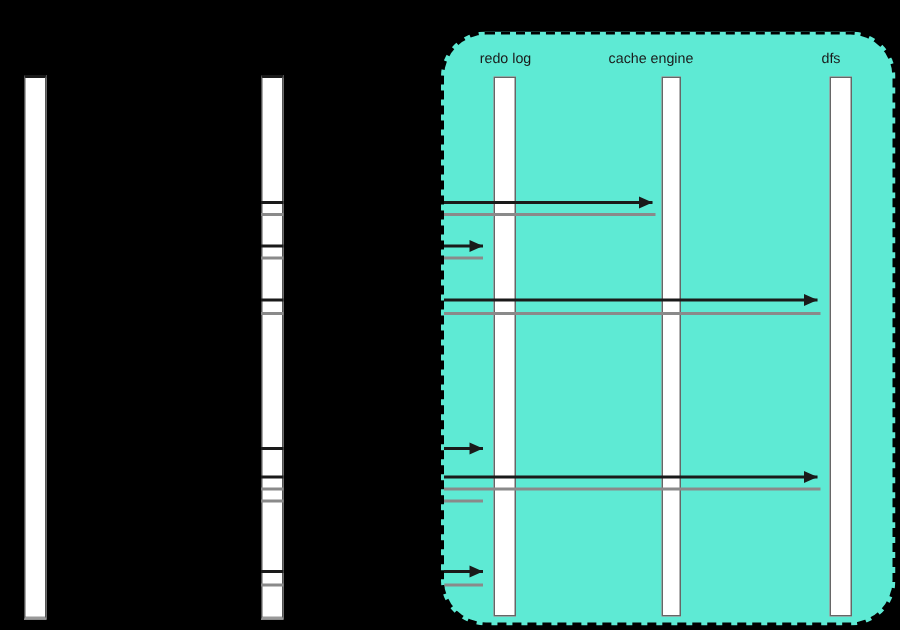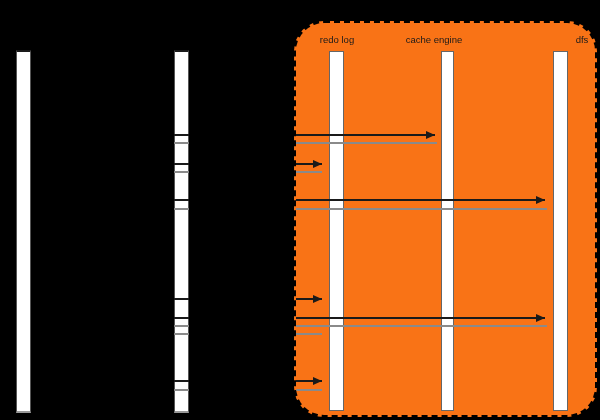--- a/index.html
+++ b/index.html
@@ -23,36 +23,36 @@
   
   #bar2clip{
     position:absolute;left:174px;top:50px;width:15px;height:363px;
     overflow:hidden;pointer-events:none;
   }
 
   
   #frame{
     position:absolute;box-sizing:border-box;
     left:294px;top:21px;width:303px;height:396px;
-    background:#f97316;
+    background:#5eead4;
     border:2px dashed #000;
     border-radius:30px;
     overflow:hidden;
   }
 
   
   .ll-label{
     position:absolute;top:11px;
     transform:translateX(-50%);
     font-size:9.5px;line-height:12px;color:#1a1a1a;
     white-space:nowrap;
   }
   #lab0{left:41px;}
   #lab1{left:138px;}
-  #lab2{left:258px;margin-left:28px;}
+  #lab2{left:258px;}
 
   
   .nbar{
     position:absolute;box-sizing:border-box;top:28px;height:360px;
     background:#fff;border:1px solid #666;
   }
   #nbar0{left:33px;width:15px;}
   #nbar1{left:145px;width:13px;}
   #nbar2{left:257px;width:15px;}
 

